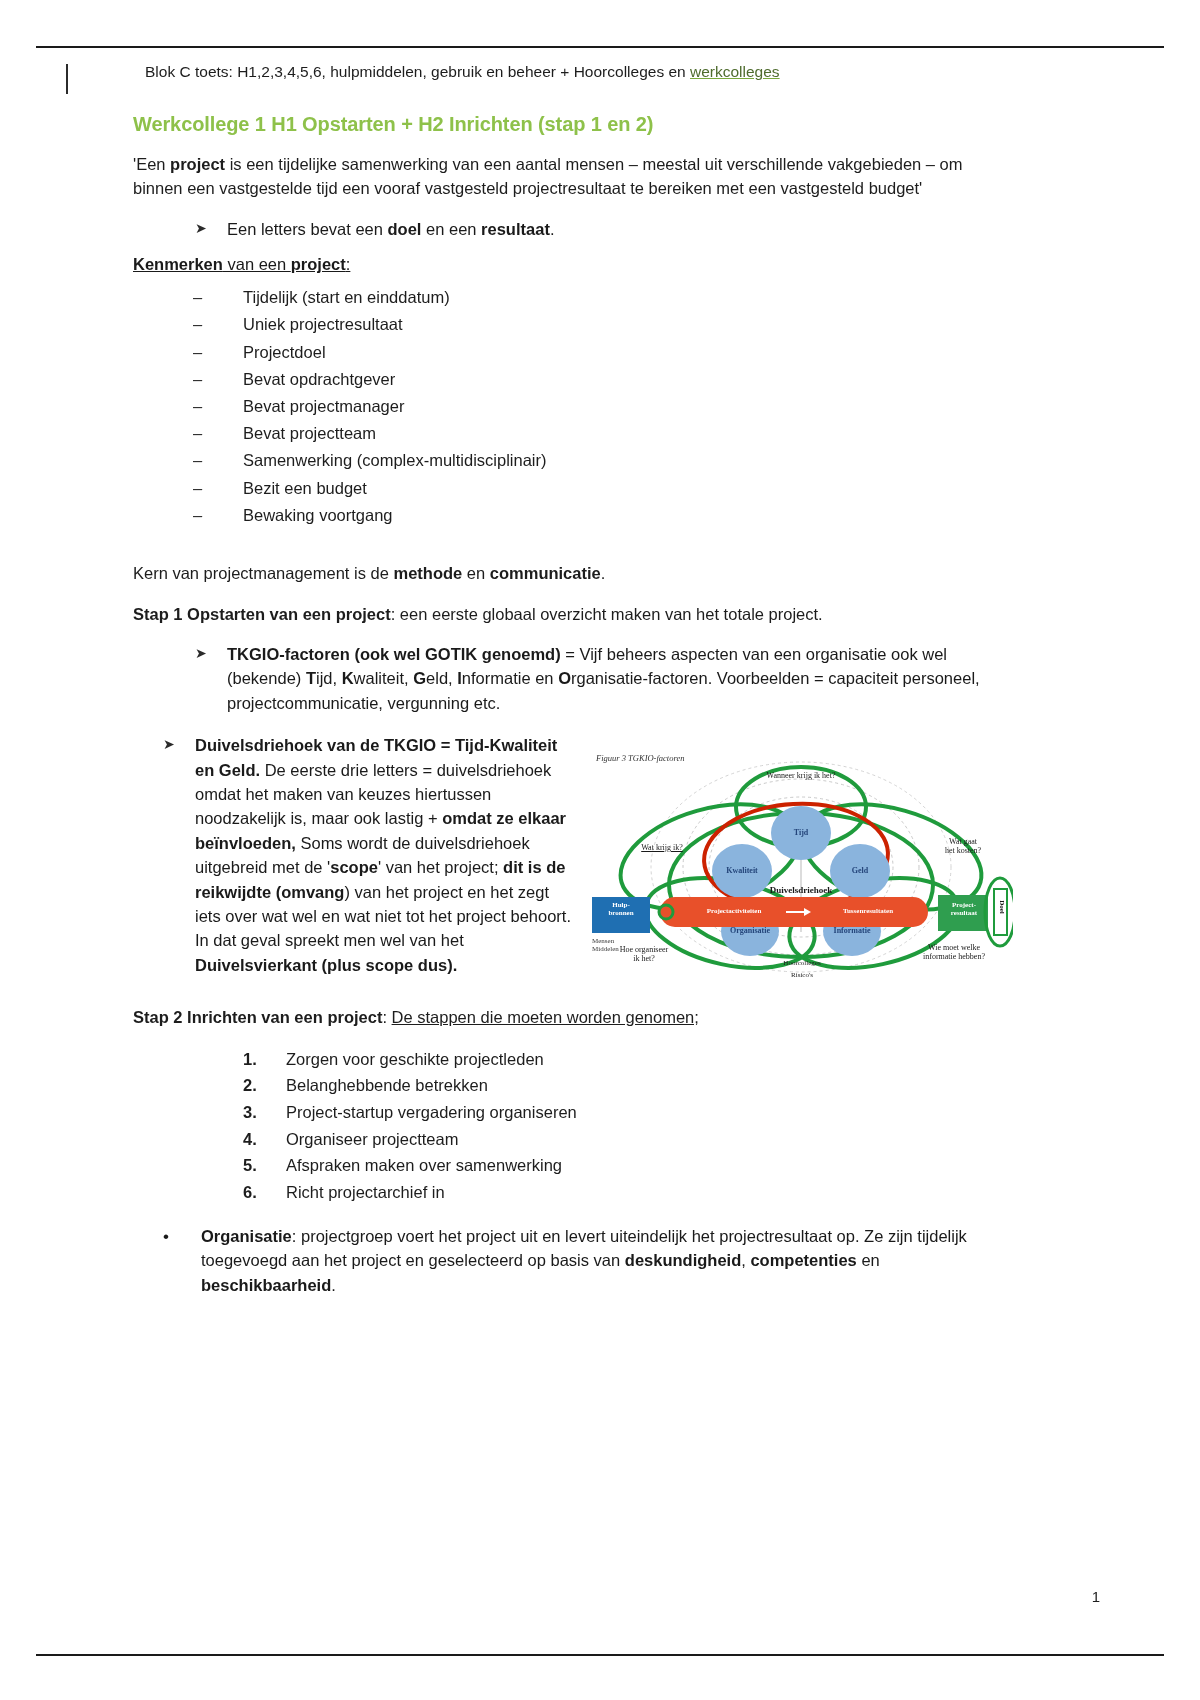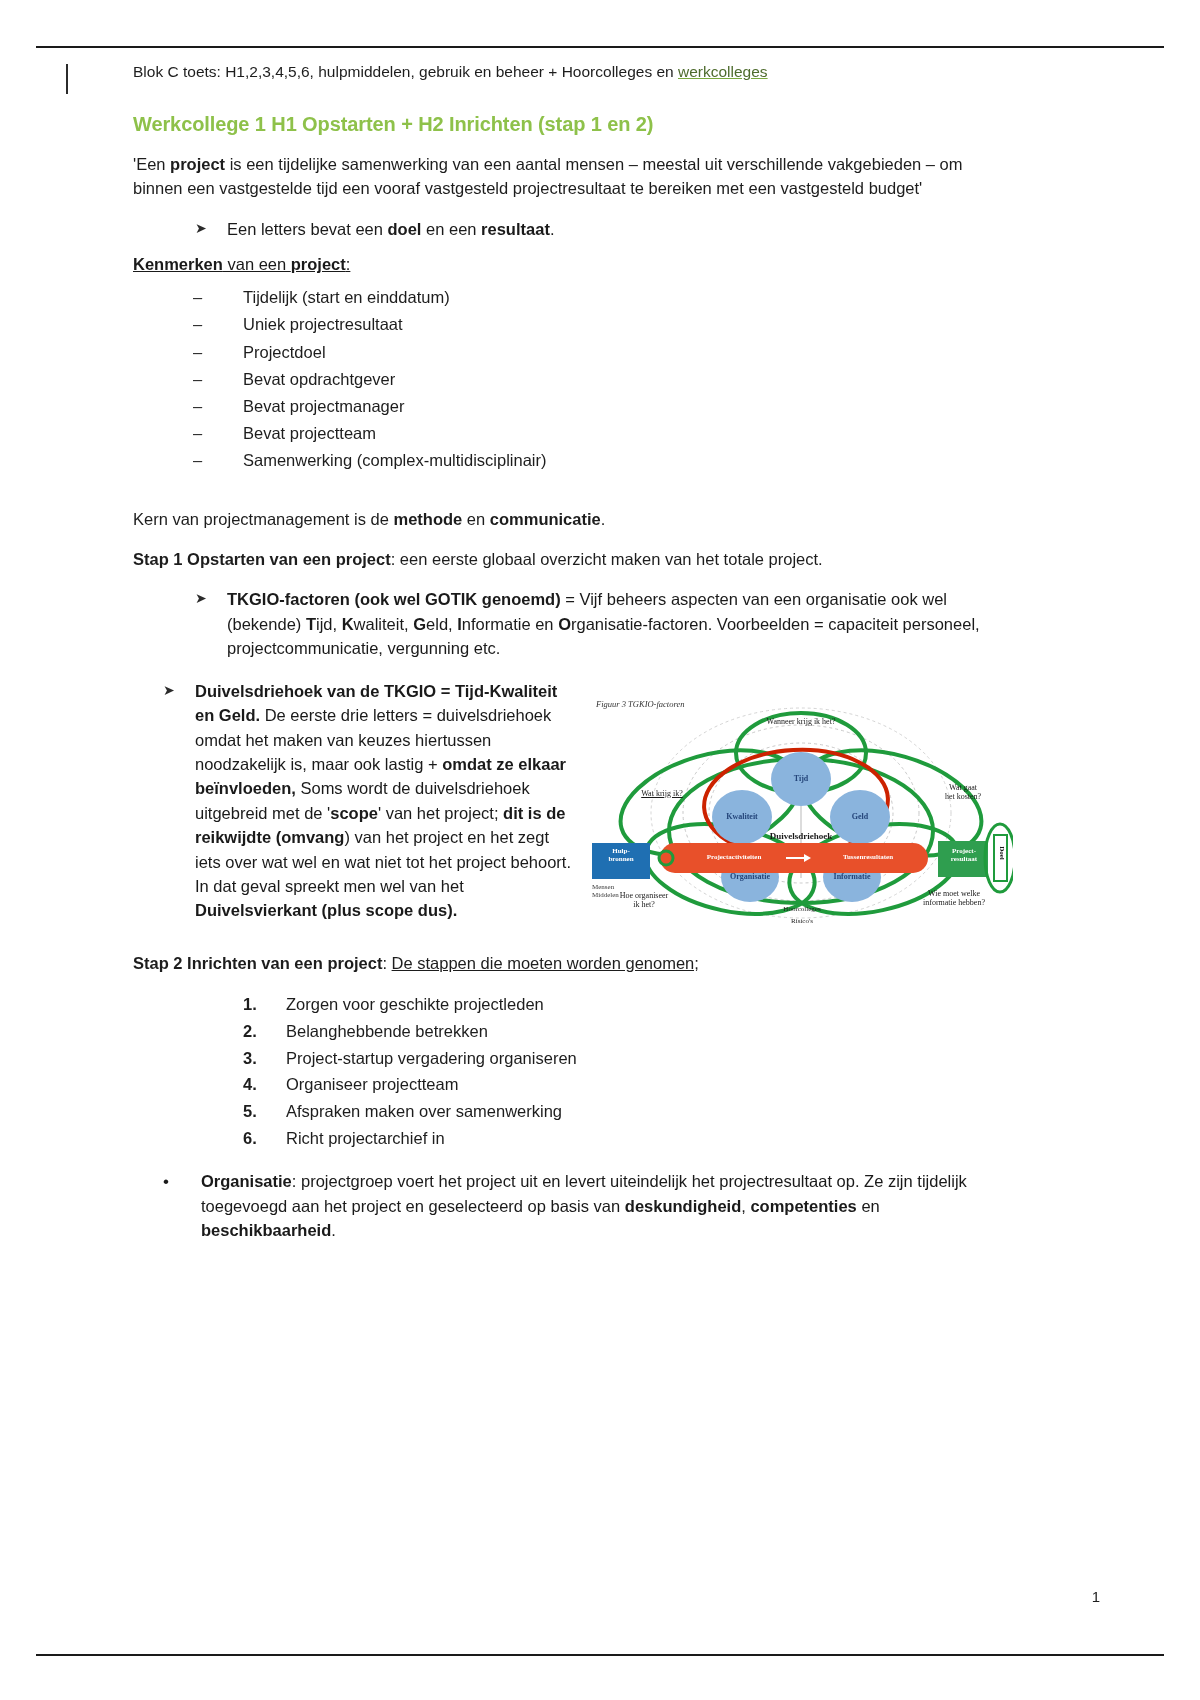--- a/index.html
+++ b/index.html
@@ -54,20 +54,21 @@
     top: 62px;
     width: 880px;
   }
 
   .doc-header {
     font-size: 15.5px;
     line-height: 1.35;
     color: #1d1d1d;
     margin-bottom: 30px;
     white-space: nowrap;
+    margin-left: 12px;
   }
   .doc-header .link {
     color: #4e6b2d;
     text-decoration: underline;
     text-decoration-color: #7aa93c;
   }
 
   h1.title {
     font-size: 25px;
     font-weight: bold;
@@ -245,20 +246,22 @@
     </div>
 
     <ul class="dash-list">
       <li>Tijdelijk (start en einddatum)</li>
       <li>Uniek projectresultaat</li>
       <li>Projectdoel</li>
       <li>Bevat opdrachtgever</li>
       <li>Bevat projectmanager</li>
       <li>Bevat projectteam</li>
       <li>Samenwerking (complex-multidisciplinair)</li>
+      <li>Bezit een budget</li>
+      <li>Bewaking voortgang</li>
     </ul>
 
     <p class="body"><span>Kern van projectmanagement is de </span><b>methode</b><span> en </span><b>communicatie</b><span>.</span></p>
 
     <p class="body"><b>Stap 1 Opstarten van een project</b><span>: een eerste globaal overzicht maken van het totale project.</span></p>
 
     <div class="arrow-item" style="margin-bottom:18px;">
       <span class="marker">➤</span>
       <span class="txt"><b>TKGIO-factoren (ook wel GOTIK genoemd)</b><span> = Vijf beheers aspecten van een organisatie ook wel (bekende) </span><b>T</b><span>ijd, </span><b>K</b><span>waliteit, </span><b>G</b><span>eld, </span><b>I</b><span>nformatie en </span><b>O</b><span>rganisatie-factoren. Voorbeelden = capaciteit personeel, projectcommunicatie, vergunning etc.</span></span>
     </div>

